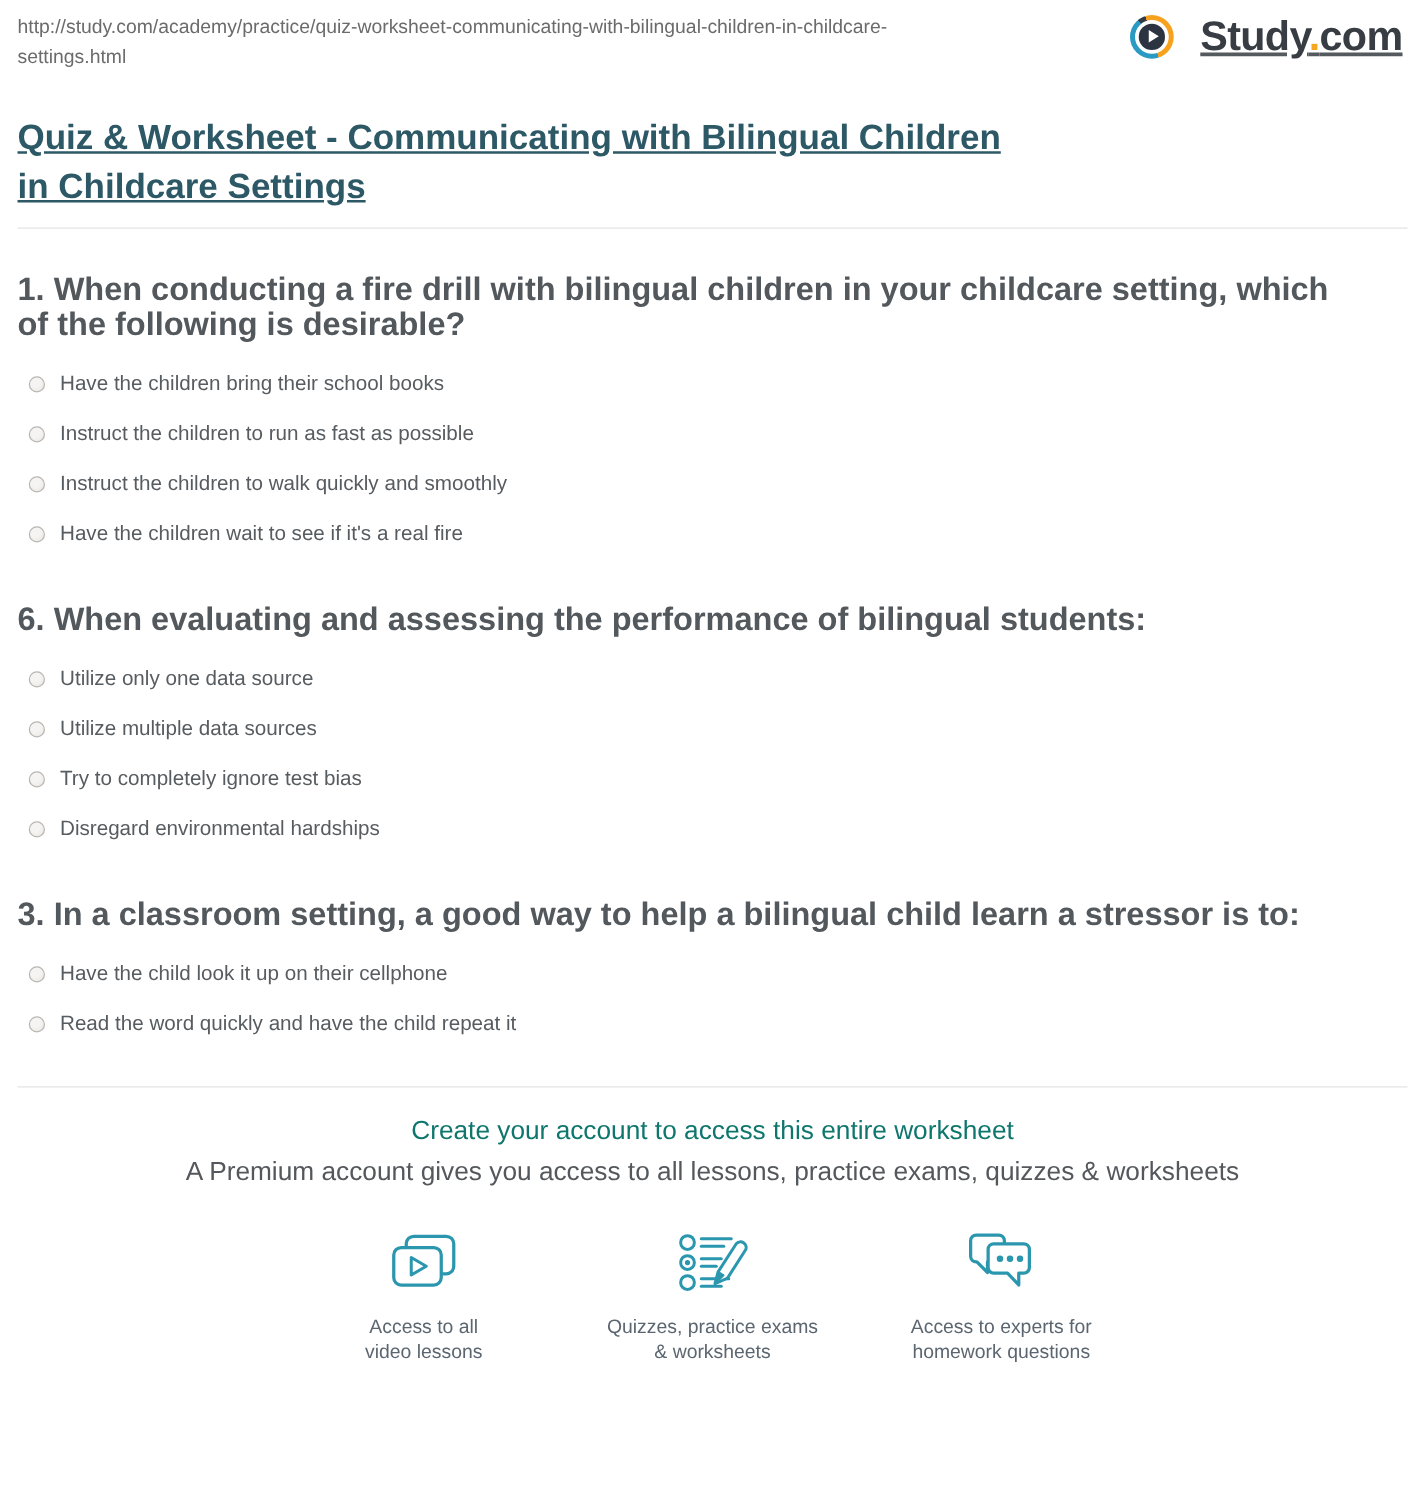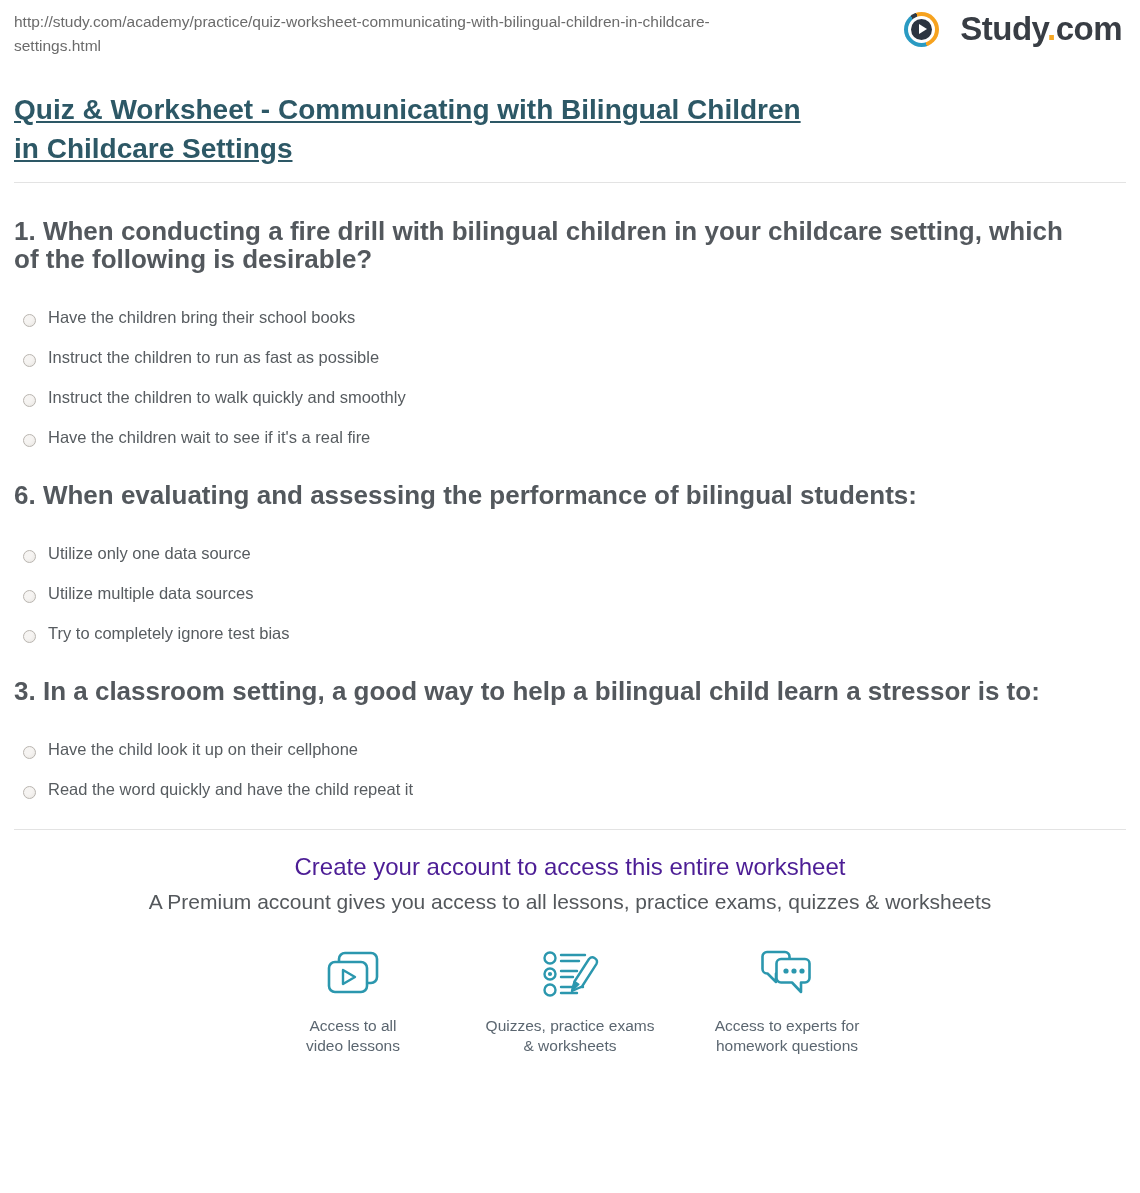--- a/index.html
+++ b/index.html
@@ -24,20 +24,21 @@
     overflow-wrap: break-word;
     word-break: break-word;
   }
   .logo {
     position: absolute;
     top: 0;
     right: 4px;
     display: flex;
     align-items: center;
     gap: 21px;
+    text-decoration: underline;
   }
   .logo-icon {
     width: 35px; height: 35px;
     border-radius: 50%;
     background: conic-gradient(from -18deg, #f6a21e 0 50%, #2a9ac2 50% 94%, #323a45 94% 100%);
     display: flex; align-items: center; justify-content: center;
   }
   .logo-icon-inner {
     width: 27px; height: 27px;
     border-radius: 50%;
@@ -87,21 +88,21 @@
     font-size: 26px;
     line-height: 28px;
     font-weight: 700;
     color: #53585d;
     max-width: 1060px;
   }
   .options { list-style: none; margin-top: 14px; }
   .option-row {
     height: 40px;
     display: flex;
-    align-items: flex-end;
+    align-items: center;
     cursor: pointer;
   }
   .radio {
     width: 13px; height: 13px;
     border-radius: 50%;
     border: 1px solid #b9b5b0;
     background: radial-gradient(circle at 35% 30%, #f6f4f2 0 40%, #e8e5e1 100%);
     margin-left: 9px;
     flex: 0 0 auto;
   }
@@ -109,34 +110,34 @@
     margin-left: 12px;
     font-size: 16.5px;
     color: #575c60;
   }
 
   
   .cta-divider { margin-top: 30px; }
   .cta { text-align: center; }
   .cta-heading {
     margin-top: 23px;
-    font-size: 24px;
+    font-size: 21px;
     font-weight: 400;
-    color: #4c1d95;
+    color: #0f766e;
   }
   .cta-subheading {
     margin-top: 9px;
     font-size: 21px;
     color: #54585c;
   }
   .features {
     margin-top: 32px;
     display: flex;
     justify-content: center;
-    gap: 17px;
+    gap: 31px;
   }
   .feature {
     width: 200px;
     text-align: center;
   }
   .feature-icon { height: 58px; display: flex; align-items: flex-end; justify-content: center; }
   .feature-icon svg { display: block; }
   .feature-label {
     margin-top: 12px;
     font-size: 15.5px;
@@ -195,20 +196,24 @@
         <span class="radio"></span>
         <span class="option-label">Utilize only one data source</span>
       </li>
       <li class="option-row">
         <span class="radio"></span>
         <span class="option-label">Utilize multiple data sources</span>
       </li>
       <li class="option-row">
         <span class="radio"></span>
         <span class="option-label">Try to completely ignore test bias</span>
+      </li>
+      <li class="option-row">
+        <span class="radio"></span>
+        <span class="option-label">Disregard environmental hardships</span>
       </li>
     </ul>
   </div>
 
   <div class="question-block">
     <div class="question-text">3. In a classroom setting, a good way to help a bilingual child learn a stressor is to:</div>
     <ul class="options">
       <li class="option-row">
         <span class="radio"></span>
         <span class="option-label">Have the child look it up on their cellphone</span>

